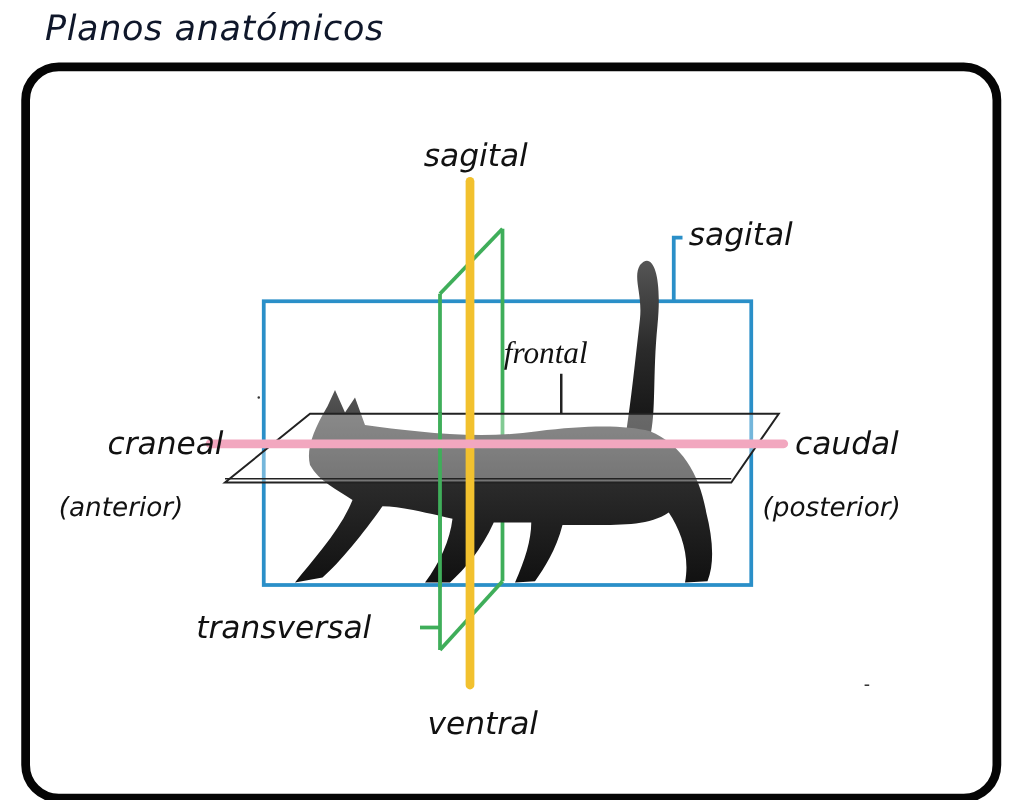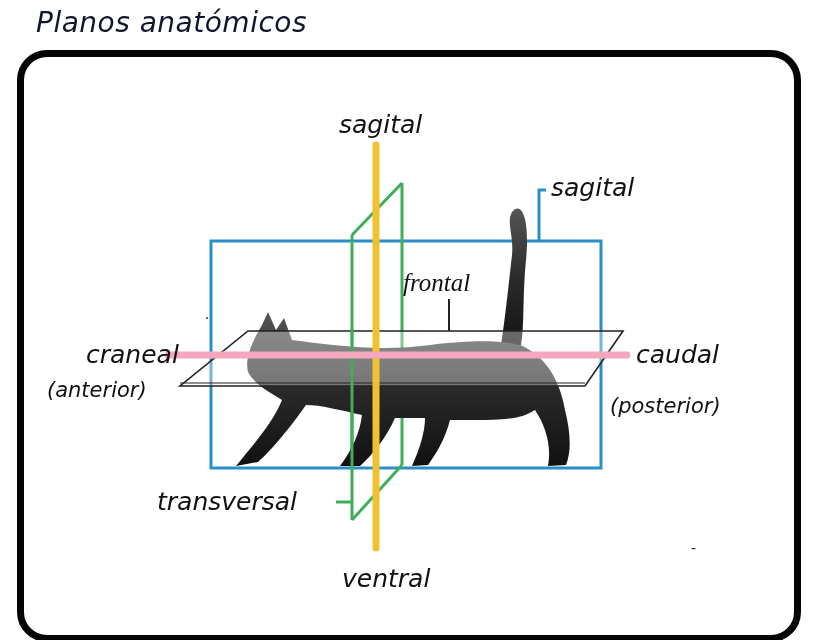--- a/index.html
+++ b/index.html
@@ -68,18 +68,18 @@
 
   <line x1="168" y1="355" x2="627" y2="355" stroke="#f2a7bf" stroke-width="7" stroke-linecap="round"></line>
 
   <circle cx="207" cy="318" r="1" fill="#333"></circle>
 </svg>
 
 <div class="lbl" style="left:339px; top:112px;">sagital</div>
 <div class="lbl" style="left:551px; top:175px;">sagital</div>
 <div class="lbl" style="left:403px; top:270px;font-family:Liberation Serif, serif;">frontal</div>
 <div class="lbl" style="left:49px; top:342px;margin-left:37px;">craneal</div>
-<div class="lbl small" style="left:47px; top:380px;">(anterior)</div>
+<div class="lbl small" style="left:47px; top:396px;">(anterior)</div>
 <div class="lbl" style="left:636px; top:342px;">caudal</div>
 <div class="lbl small" style="left:610px; top:396px;">(posterior)</div>
 <div class="lbl" style="left:157px; top:489px;text-align:center;">transversal</div>
 <div class="lbl" style="left:342px; top:548px;margin-top:18px;">ventral</div>
 <div class="dash" style="left:691px; top:540px;">-</div>
 
 </body></html>

